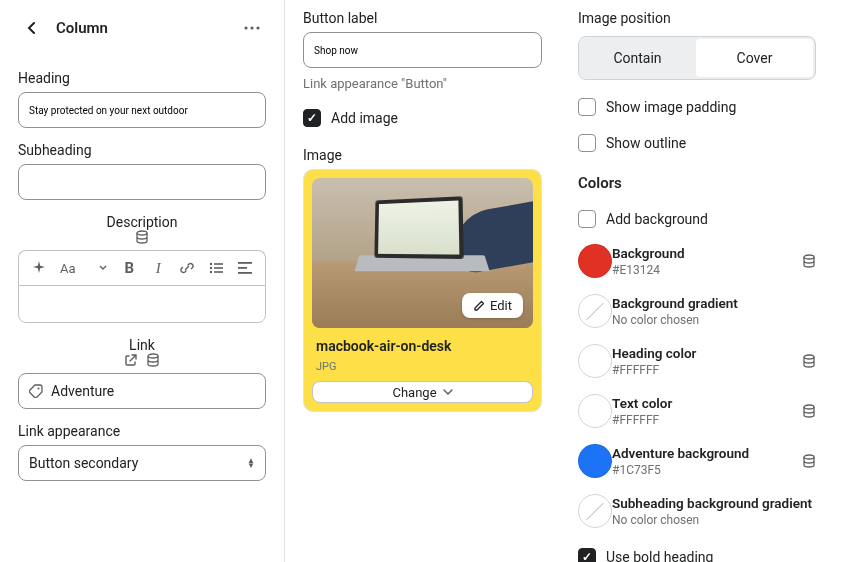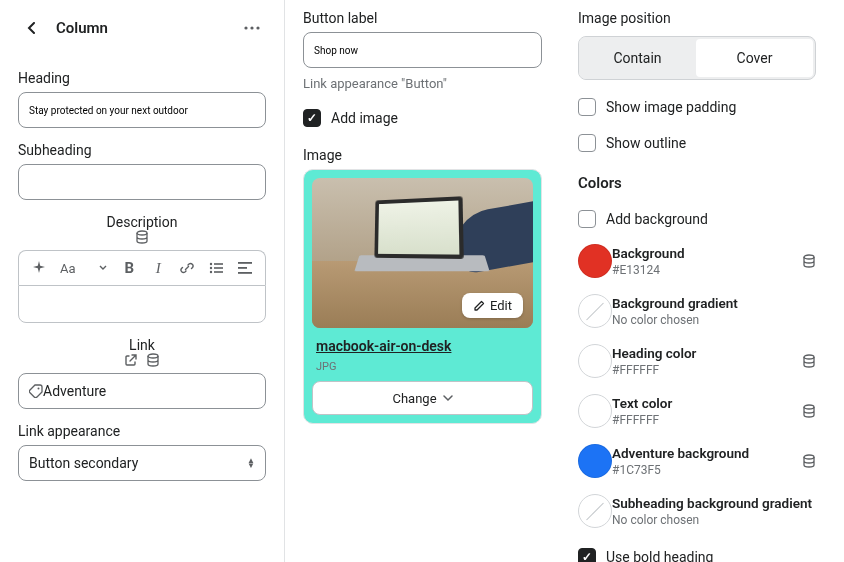--- a/index.html
+++ b/index.html
@@ -16,46 +16,46 @@
   .label { font-size: 14px; color: #202223; margin-top: 14px; margin-bottom: 6px; display: block; }
   .label-row { display: flex; justify-content: space-between; align-items: center; margin-top: 14px; margin-bottom: 6px; flex-direction: column; }
   .label-row .icons { display: flex; gap: 8px; color: #5c5f62; }
   .input { width: 100%; height: 36px; border: 1px solid #8c9196; border-radius: 8px; padding: 0 10px; font-size: 10px; background: #fff; color: #000000; }
 
   .rte-toolbar { display: flex; align-items: center; gap: 2px; border: 1px solid #bfc3c7; border-bottom: none; border-radius: 8px 8px 0 0; padding: 4px 6px; }
   .rte-body { border: 1px solid #bfc3c7; border-radius: 0 0 8px 8px; height: 38px; background: #fff; }
   .tbtn { width: 28px; height: 26px; display: flex; align-items: center; justify-content: center; border-radius: 4px; cursor: pointer; color: #5c5f62; }
   .font-group { display: flex; align-items: flex-end; gap: 18px; padding: 0 4px; }
 
-  .link-input { display: flex; align-items: center; border: 1px solid #8c9196; border-radius: 8px; padding: 0 10px; height: 36px; }
+  .link-input { display: flex; align-items: center; gap: 8px; border: 1px solid #8c9196; border-radius: 8px; padding: 0 10px; height: 36px; }
   .link-input span.val { font-size: 14px; color: #202223; flex: 1; }
 
   .select { display: flex; align-items: center; justify-content: space-between; width: 100%; height: 36px; border: 1px solid #8c9196; border-radius: 8px; padding: 0 10px; background: #fff; cursor: pointer; }
   .select .updown { display: flex; flex-direction: column; line-height: 5px; font-size: 8px; color: #5c5f62; }
 
   
   .col2 .label:first-child { margin-top: 10px; }
   .link-appearance-info { color: #6d7175; font-size: 13px; margin-top: 8px; }
   .checkrow { display: flex; align-items: center; gap: 10px; margin-top: 18px; }
   .checkbox { width: 18px; height: 18px; border: 1px solid #8c9196; border-radius: 4px; display: flex; align-items: center; justify-content: center; background: #fff; flex-shrink: 0; cursor: pointer; }
   .checkbox.checked { background: #202223; border-color: #202223; color: #fff; }
   .checkbox.checked::after { content: "✓"; font-size: 12px; font-weight: bold; }
 
-  .image-card { border: 1px solid #e1e3e5; border-radius: 10px; margin-top: 2px; background: #5eead4; overflow: hidden; }
+  .image-card { border: 1px solid #e1e3e5; border-radius: 10px; margin-top: 2px; background: #fde047; overflow: hidden; }
   .image-preview { position: relative; height: 150px; background: linear-gradient(180deg,#c9bfae 0%, #a08b6c 100%); margin: 8px 8px 0 8px; border-radius: 8px; overflow: hidden; }
   .desk { position: absolute; bottom: 0; left: 0; right: 0; height: 45%; background: linear-gradient(180deg,#b89a74,#9a7d56); }
   .laptop { position: absolute; left: 45px; top: 20px; width: 130px; height: 85px; }
   .screen { position: absolute; top: 0; left: 15px; width: 90px; height: 60px; background: linear-gradient(180deg,#eef2e6,#d8e0cc); border: 4px solid #2b2b2b; border-radius: 3px; transform: perspective(200px) rotateX(5deg) rotateY(-12deg); }
   .kb { position: absolute; bottom: 6px; left: 0; width: 130px; height: 28px; background: #b8bbbf; border-radius: 2px; transform: perspective(300px) rotateX(55deg); }
   .arm { position: absolute; right: -10px; top: 30px; width: 90px; height: 60px; background: #2f3f59; border-radius: 40px 0 0 20px; transform: rotate(-10deg); }
   .edit-btn { position: absolute; bottom: 10px; right: 10px; background: #fff; border-radius: 8px; padding: 5px 11px; display: flex; align-items: center; gap: 5px; font-size: 13px; box-shadow: 0 1px 3px rgba(0,0,0,.2); cursor: pointer; }
   .image-meta { padding: 10px 12px 8px; }
-  .image-name { font-weight: 600; font-size: 14px; text-decoration: underline; }
+  .image-name { font-weight: 600; font-size: 14px; }
   .image-type { color: #6d7175; font-size: 11px; margin-top: 6px; }
-  .change-btn { margin: 0 8px 8px 8px; background: #fff; border: 1px solid #bfc3c7; border-radius: 8px; height: 34px; display: flex; align-items: center; justify-content: center; gap: 6px; cursor: pointer; font-size: 13px; }
+  .change-btn { margin: 0 8px 8px 8px; background: #fff; border: 1px solid #bfc3c7; border-radius: 8px; height: 22px; display: flex; align-items: center; justify-content: center; gap: 6px; cursor: pointer; font-size: 13px; }
 
   
   .seg { display: flex; border: 1px solid #cfd2d5; background: #edeeef; border-radius: 8px; height: 44px; margin-top: 10px; overflow: hidden; }
   .seg-item { flex: 1; display: flex; align-items: center; justify-content: center; font-size: 14px; cursor: pointer; }
   .seg-item.active { background: #edeeef; }
   
   .seg .active { background: #edeeef; }
   .seg .white { background: #fff; border-radius: 4px; margin: 2px 2px 2px 0; }
 
   .section-title { font-weight: 600; font-size: 15px; margin-top: 22px; }

